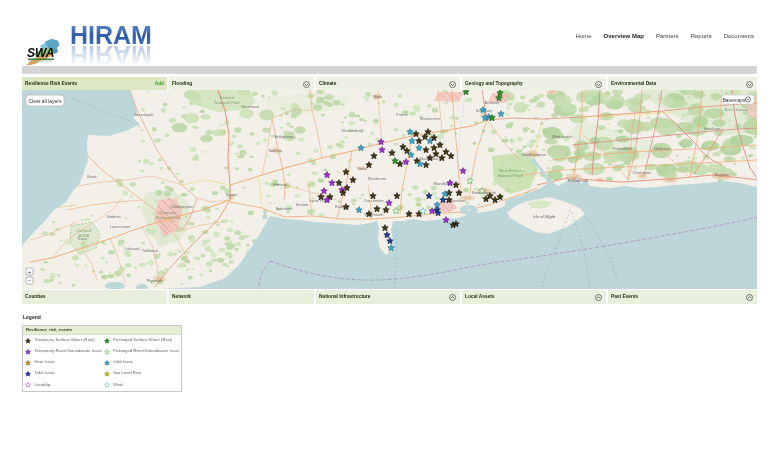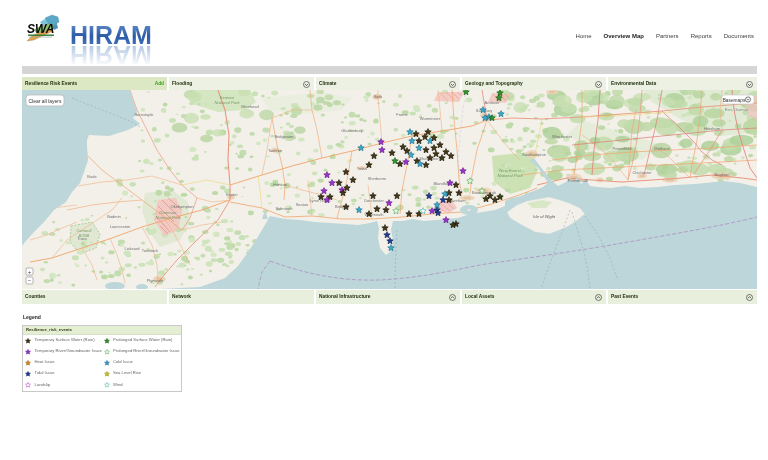--- a/index.html
+++ b/index.html
@@ -1,17 +1,17 @@
 <!DOCTYPE html>
 <html><head>
 <meta charset="utf-8">
 <style>
 html,body{margin:0;padding:0;background:#fff;font-family:"Liberation Sans",sans-serif;}
 .page{position:relative;width:768px;height:460px;overflow:hidden;background:#fff;}
-.logo{position:absolute;left:26px;top:14px;width:34px;height:28px;text-align:right;}
+.logo{position:absolute;left:26px;top:38px;width:34px;height:28px;text-align:right;}
 .hiram{position:absolute;left:70px;top:21px;font-weight:bold;font-size:25px;letter-spacing:0px;color:#3d6db5;}
 .hiram .main{background:linear-gradient(180deg,#6a94cc 0%,#2c5ba8 55%,#4e7cc0 100%);-webkit-background-clip:text;background-clip:text;color:transparent;}
 .hiram .refl{position:absolute;left:0;top:19px;transform:scaleY(-1);background:linear-gradient(180deg,rgba(108,146,200,0) 10%,rgba(108,146,200,.65) 100%);-webkit-background-clip:text;background-clip:text;color:transparent;}
 nav{position:absolute;top:32.5px;right:14px;font-size:6px;color:#3c3c3c;}
 nav span{margin-left:12px;}
 nav .act{font-weight:bold;color:#222;}
 .greybar{position:absolute;left:22px;top:66px;width:735px;height:8px;background:#d5d5d5;}
 .prow{position:absolute;left:22px;width:735px;height:14px;display:flex;}
 .prow.top{top:77px;}
 .prow.bot{top:290px;}

